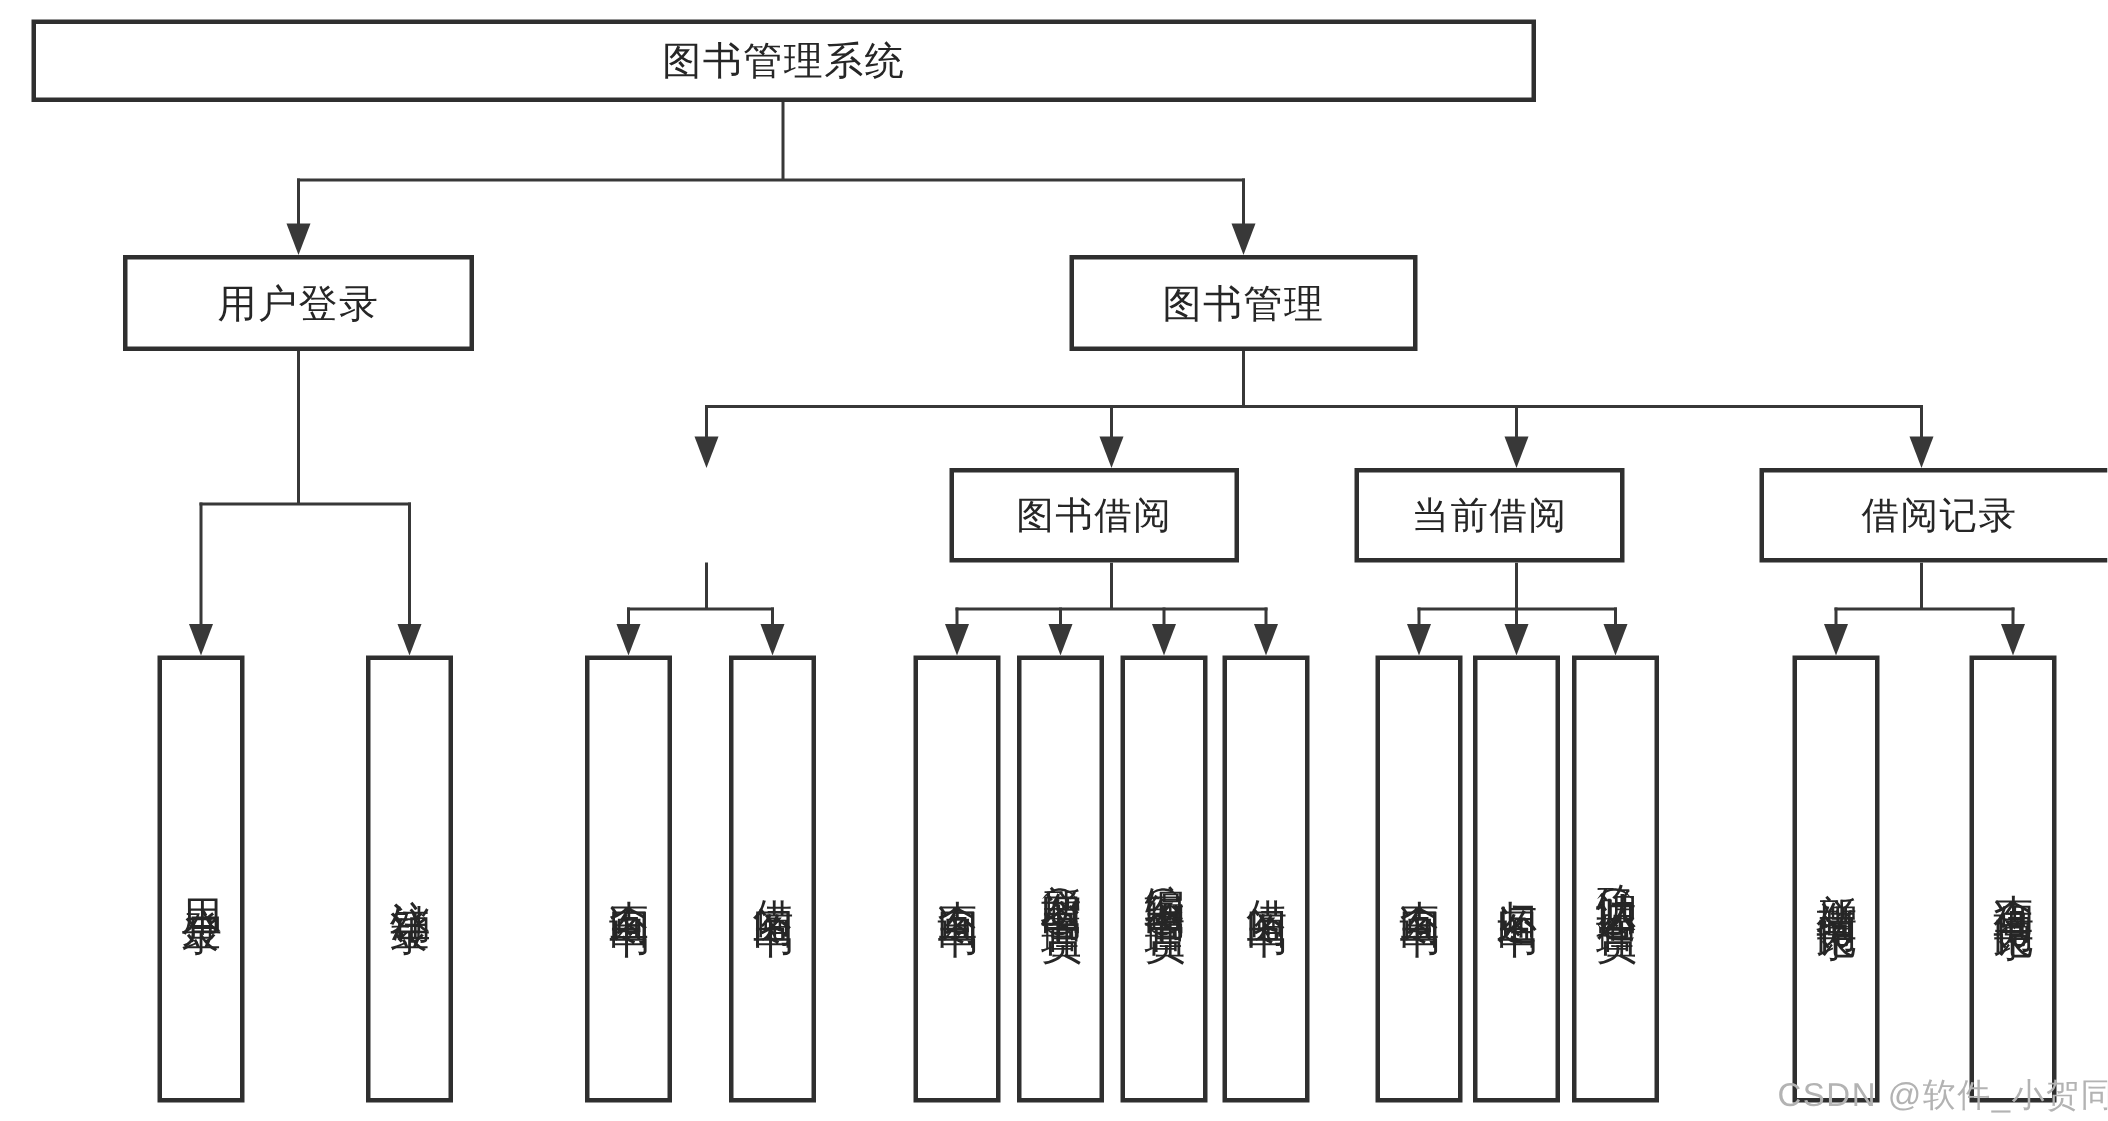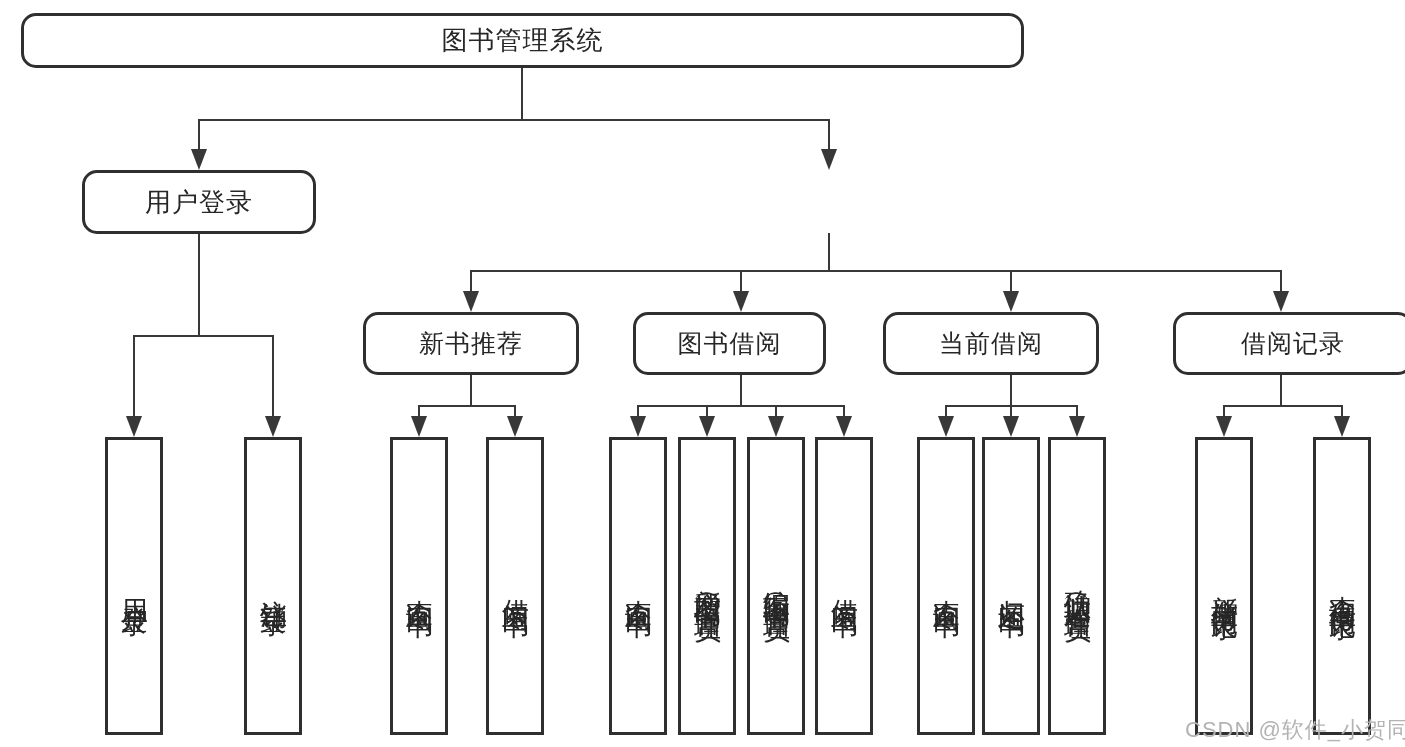--- a/index.html
+++ b/index.html
@@ -19,21 +19,21 @@
     color:var(--text);
   }
   
   .node{
     position:absolute;
     border:3px solid var(--border);
     background:#fff;
     box-sizing:border-box;
     display:flex;align-items:center;justify-content:center;
   }
-  .hnode{font-size:26px;letter-spacing:1px;white-space:nowrap;border-radius:15px;}
+  .hnode{font-size:26px;letter-spacing:1px;white-space:nowrap;}
   .root{left:21px;top:13px;width:1003px;height:55px;}
   .lvl2{top:170px;height:64px;}
   .lvl3{top:312px;height:63px;font-size:25px;}
   .leaf{
     top:437px;width:58px;height:298px;
   }
   .vtext{
     writing-mode:vertical-lr;
     text-orientation:mixed;
     font-size:27px;
@@ -125,28 +125,28 @@
   <div class="arrow" style="left:1216px;top:416px"></div>
   <div class="arrow" style="left:1334px;top:416px"></div>
 
   <div class="node hnode root">
     <span>图书管理系统</span>
   </div>
 
   <div class="node hnode lvl2" style="left:82px;width:234px">
     <span>用户登录</span>
   </div>
+  <div class="node hnode lvl2" style="left:713px;width:232px">
+    <span>图书管理</span>
+  </div>
 
-  <div class="node hnode lvl3" style="left:363px;width:216px">
-    <span>新书推荐</span>
-  </div>
   <div class="node hnode lvl3" style="left:633px;width:193px">
     <span>图书借阅</span>
   </div>
-  <div class="node hnode lvl3" style="left:883px;width:216px">
+  <div class="node hnode lvl3" style="left:903px;width:180px">
     <span>当前借阅</span>
   </div>
   <div class="node hnode lvl3" style="left:1173px;width:240px">
     <span>借阅记录</span>
   </div>
 
   <div class="node leaf" style="left:105px">
     <span class="vtext">用户登录</span>
   </div>
   <div class="node leaf" style="left:244px">

